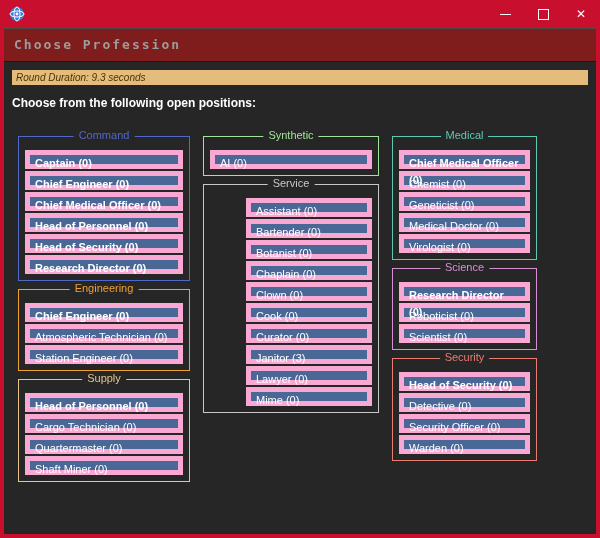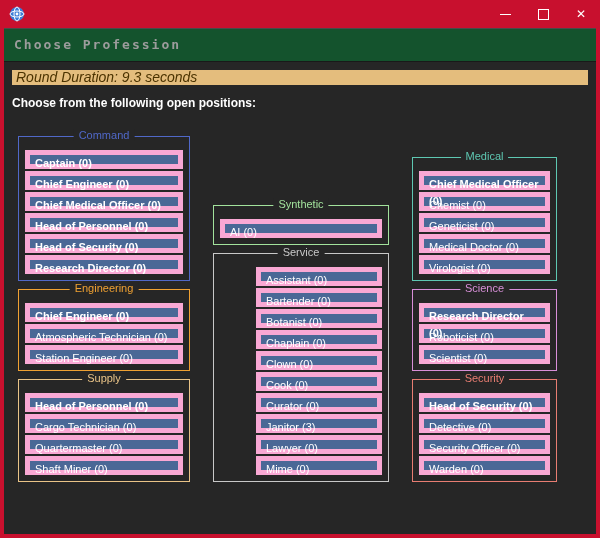--- a/index.html
+++ b/index.html
@@ -29,48 +29,48 @@
   .glyph-close { font-size:12px; line-height:12px; }
 
   
   .inner {
     flex:1; margin:0 4px 4px 4px;
     background:#262626;
     display:flex; flex-direction:column;
     min-height:0;
   }
   .header {
-    height:33px; background:#14532d; flex:0 0 auto;
+    height:33px; background:#7f1d1d; flex:0 0 auto;
     border-bottom:1px solid #191919;
     box-shadow:0 1px 0 #4a4a4a inset;
     display:flex; align-items:center;
   }
   .header-title {
     font-family:"DejaVu Sans Mono", monospace;
     font-weight:bold; font-size:13px; letter-spacing:2px;
     color:#9c9c9c; padding-left:10px;
   }
   .content { flex:1; padding-top:8px; min-height:0; }
 
   .duration-bar {
     margin:0 8px; height:15px;
     background:#e4bd7d;
-    color:#4b3300; font-size:14px; font-style:italic;
+    color:#4b3300; font-size:10px; font-style:italic;
     line-height:15px; padding-left:4px;
   }
   .instruction {
     color:#ffffff; font-weight:bold; font-size:12px;
     margin:11px 8px 13px 8px;
   }
 
   
   .columns {
-    display:flex; gap:23px;
+    display:flex; gap:13px;
     padding:6px 14px 0 14px;
-    align-items:flex-end;
+    align-items:flex-start;
   }
   .col { display:flex; flex-direction:column; }
   .col-1 { width:172px; }
   .col-2 { width:176px; }
   .col-3 { width:145px; }
 
   .dept {
     border:1px solid #888;
     position:relative;
     padding:13px 6px 6px 6px;

